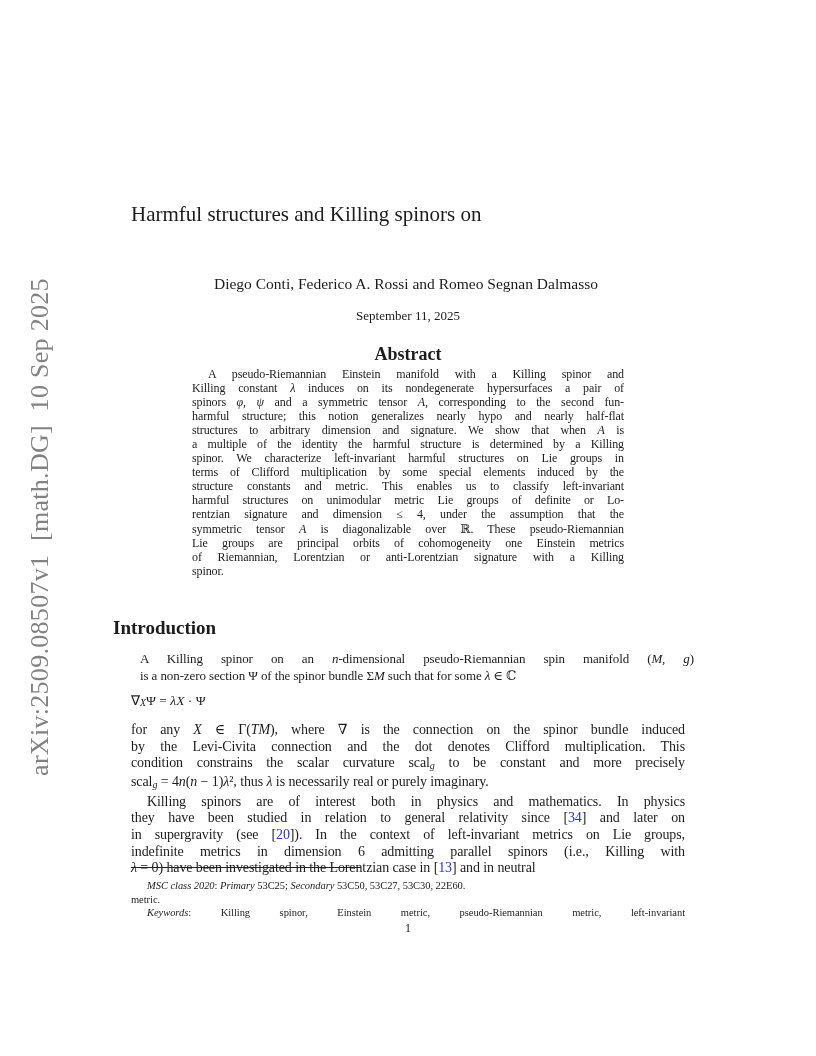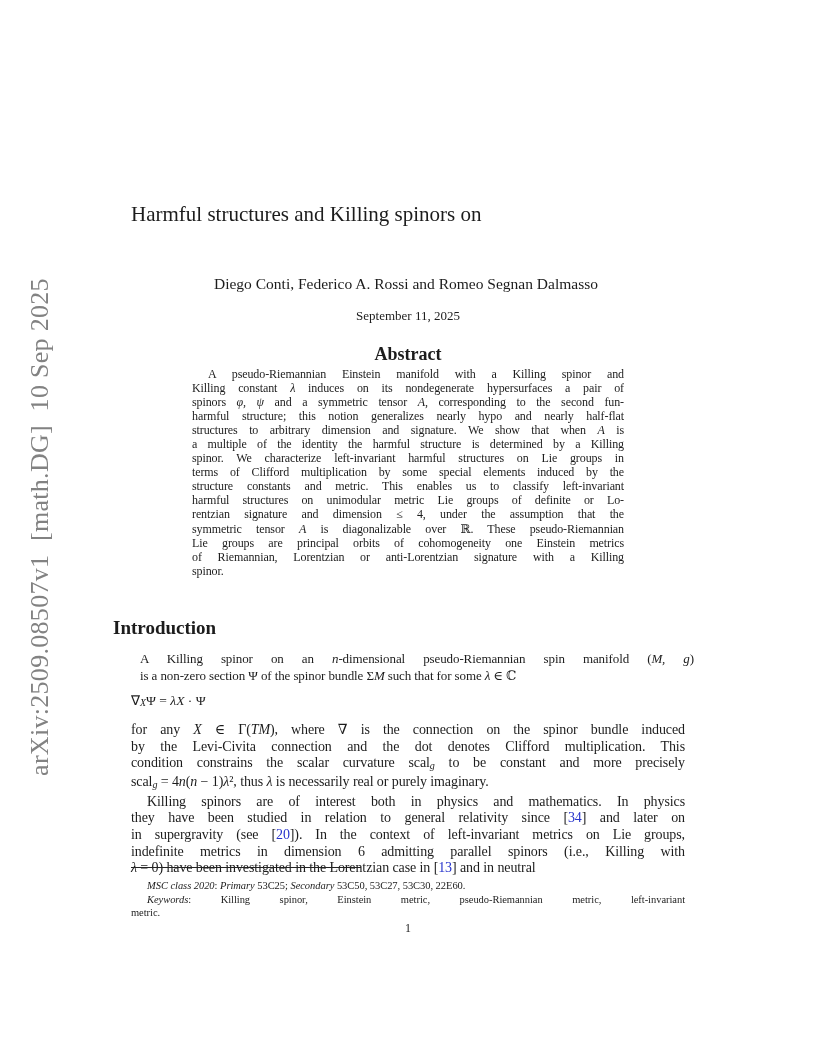--- a/index.html
+++ b/index.html
@@ -119,18 +119,18 @@
       <div class="tl ind"><span>Killing spinors are of interest both in physics and mathematics. In physics</span></div>
       <div class="tl"><span>they have been studied in relation to general relativity since [</span><span class="cite">34</span><span>] and later on</span></div>
       <div class="tl"><span>in supergravity (see [</span><span class="cite">20</span><span>]). In the context of left-invariant metrics on Lie groups,</span></div>
       <div class="tl"><span>indefinite metrics in dimension 6 admitting parallel spinors (i.e., Killing with</span></div>
       <div class="tl last"><span class="i">λ</span><span> = 0) have been investigated in the Lorentzian case in [</span><span class="cite">13</span><span>] and in neutral</span></div>
     </div>
 
   <div class="footrule"></div>
   <div class="footnote">
       <div class="tl last ind"><span class="it">MSC class 2020</span><span>: </span><span class="it">Primary</span><span> 53C25; </span><span class="it">Secondary</span><span> 53C50, 53C27, 53C30, 22E60.</span></div>
+      <div class="tl last"><span>metric.</span></div>
       <div class="tl ind"><span class="it">Keywords</span><span>: Killing spinor, Einstein metric, pseudo-Riemannian metric, left-invariant</span></div>
-      <div class="tl last"><span>metric.</span></div>
     </div>
 
   <div class="pagenum">1</div>
 </div>
 
 </body></html>

